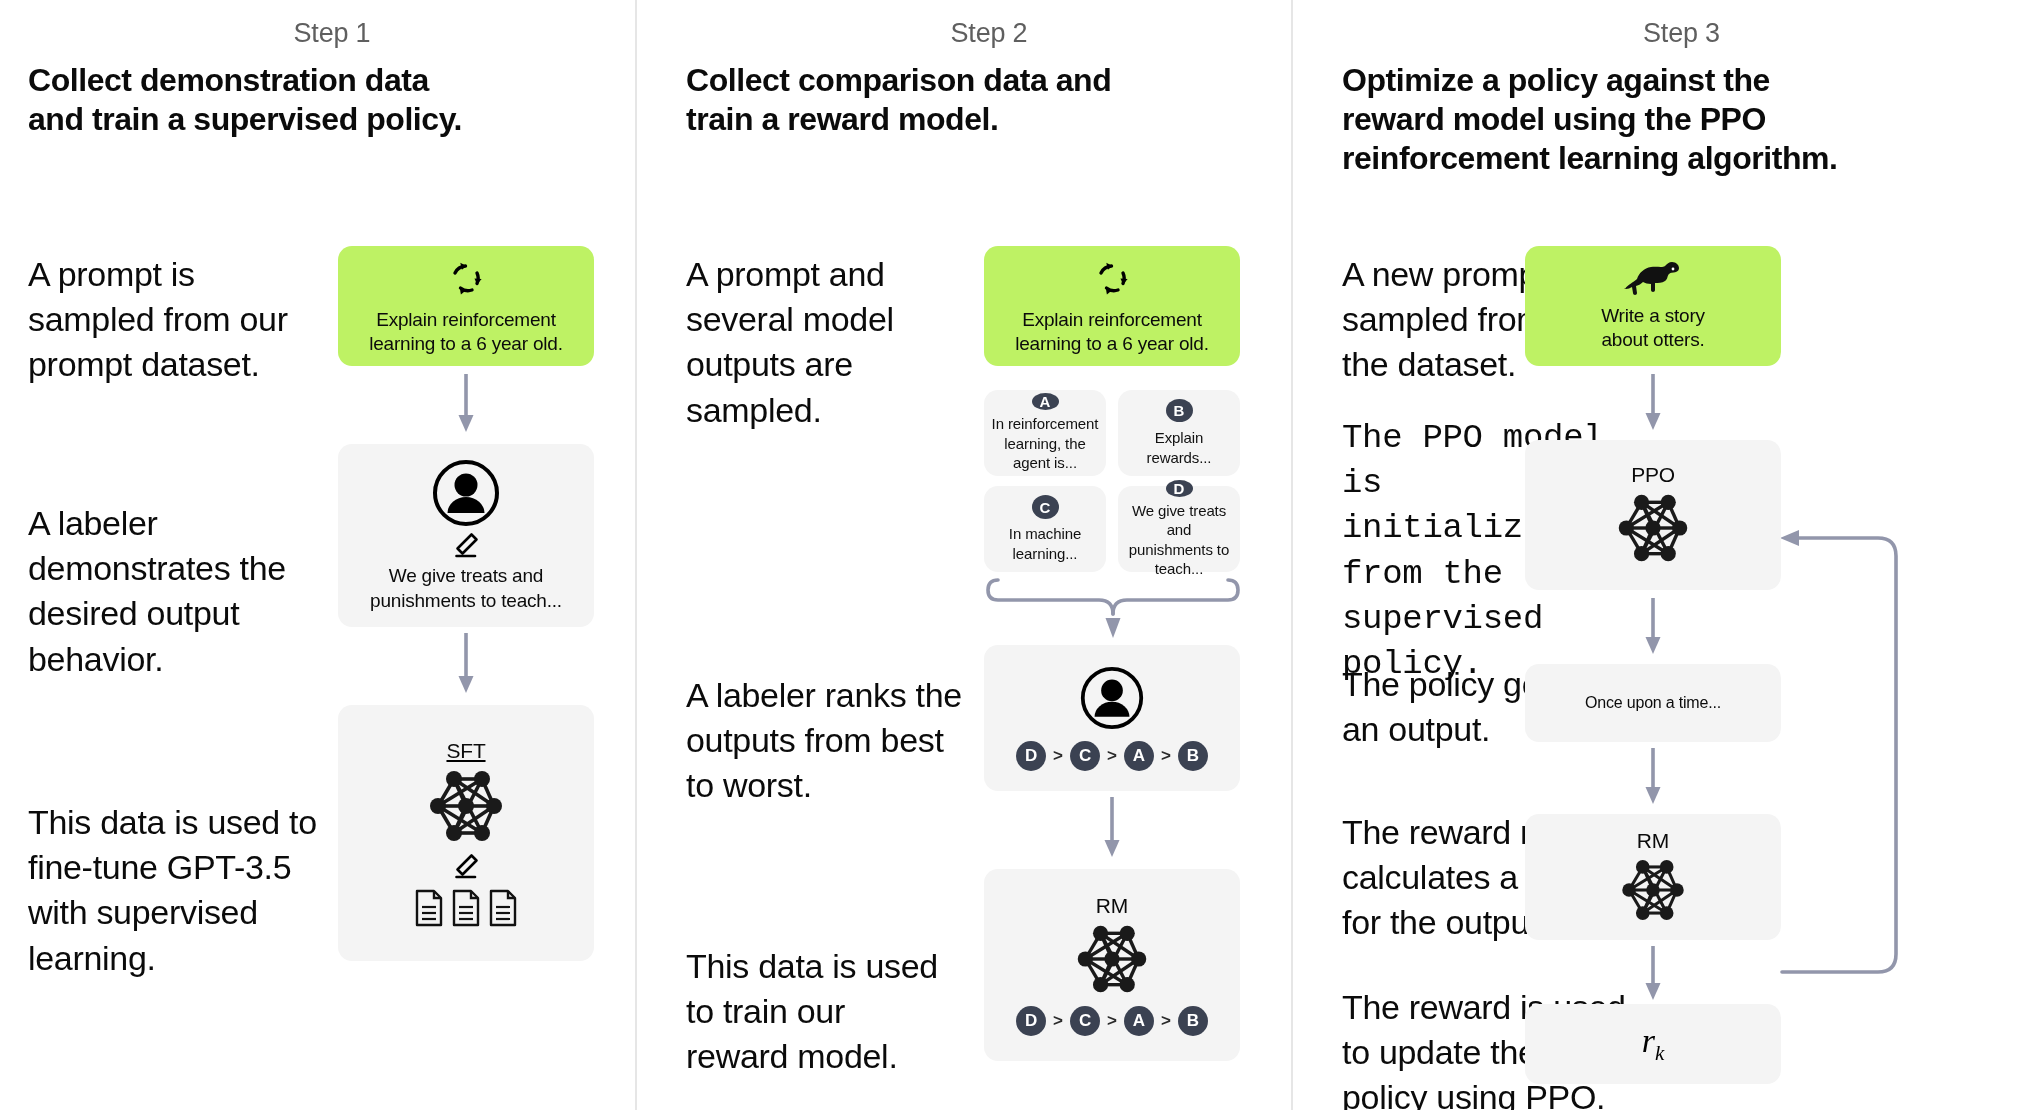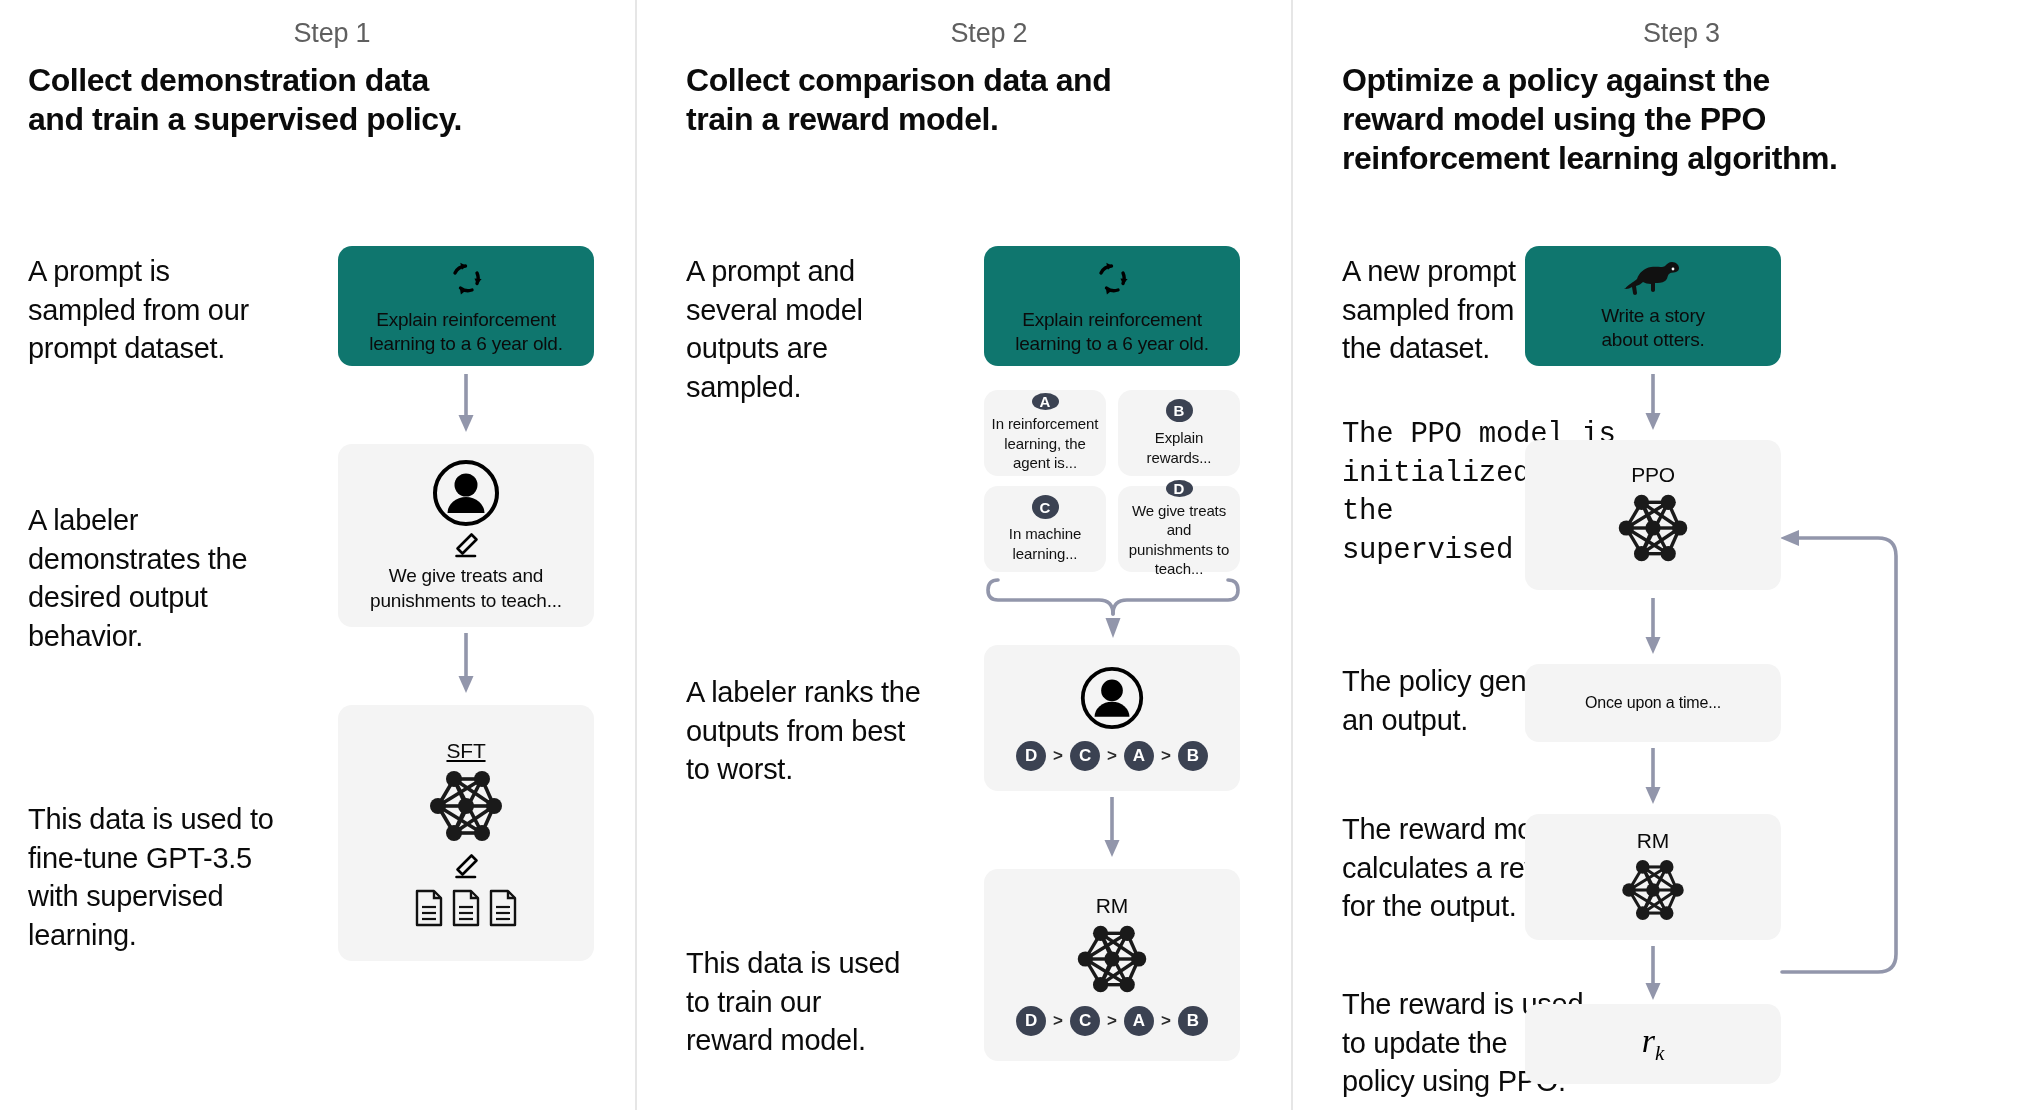--- a/index.html
+++ b/index.html
@@ -26,32 +26,32 @@
 
   .step-label {
     font-size: 27px; color: #5f5f5f; letter-spacing: -0.2px;
     margin-bottom: 12px; font-weight: 400; text-align: center;
   }
   .step-title {
     font-size: 32px; font-weight: 700; line-height: 1.22;
     letter-spacing: -0.45px; color: #0b0b0b; white-space: pre-line;
   }
   .body-text {
-    font-size: 29px; line-height: 1.33; letter-spacing: -0.3px;
+    font-size: 34px; line-height: 1.33; letter-spacing: -0.3px;
     color: #0b0b0b; white-space: pre-line;
   }
 
   
   .card {
     position: absolute; border-radius: 14px;
     background: #f4f4f4;
     display: flex; flex-direction: column;
     align-items: center; justify-content: center;
   }
-  .card.green { background: #0f766e; }
+  .card.green { background: #bef264; }
   .card-caption {
     font-size: 19px; line-height: 1.28; text-align: center;
     letter-spacing: -0.2px; color: #0b0b0b; white-space: pre-line;
   }
   .card-title {
     font-size: 21px; letter-spacing: -0.2px; color: #0b0b0b;
     margin-bottom: 2px;
   }
   .mini-caption {
     font-size: 15px; line-height: 1.3; text-align: center;

